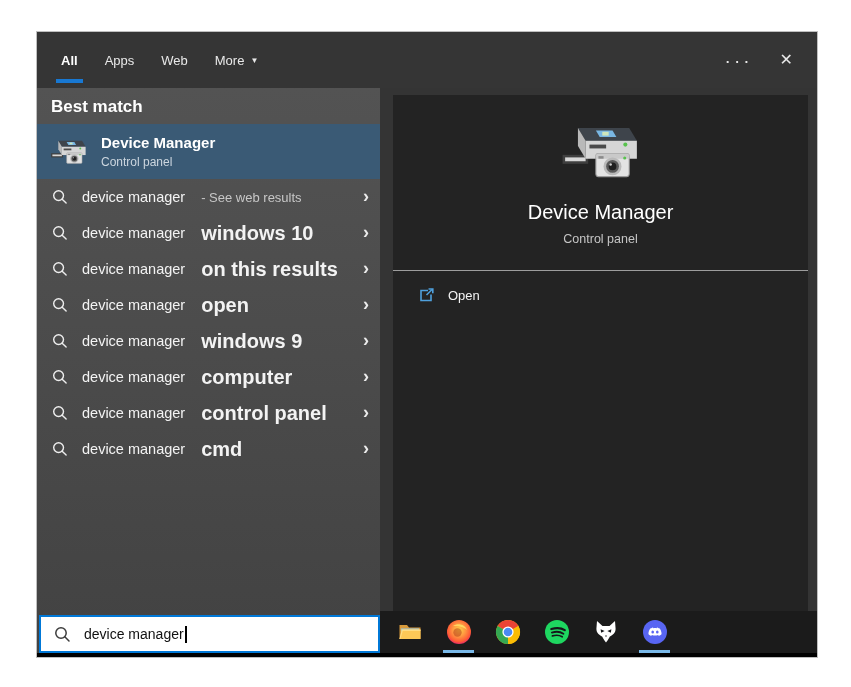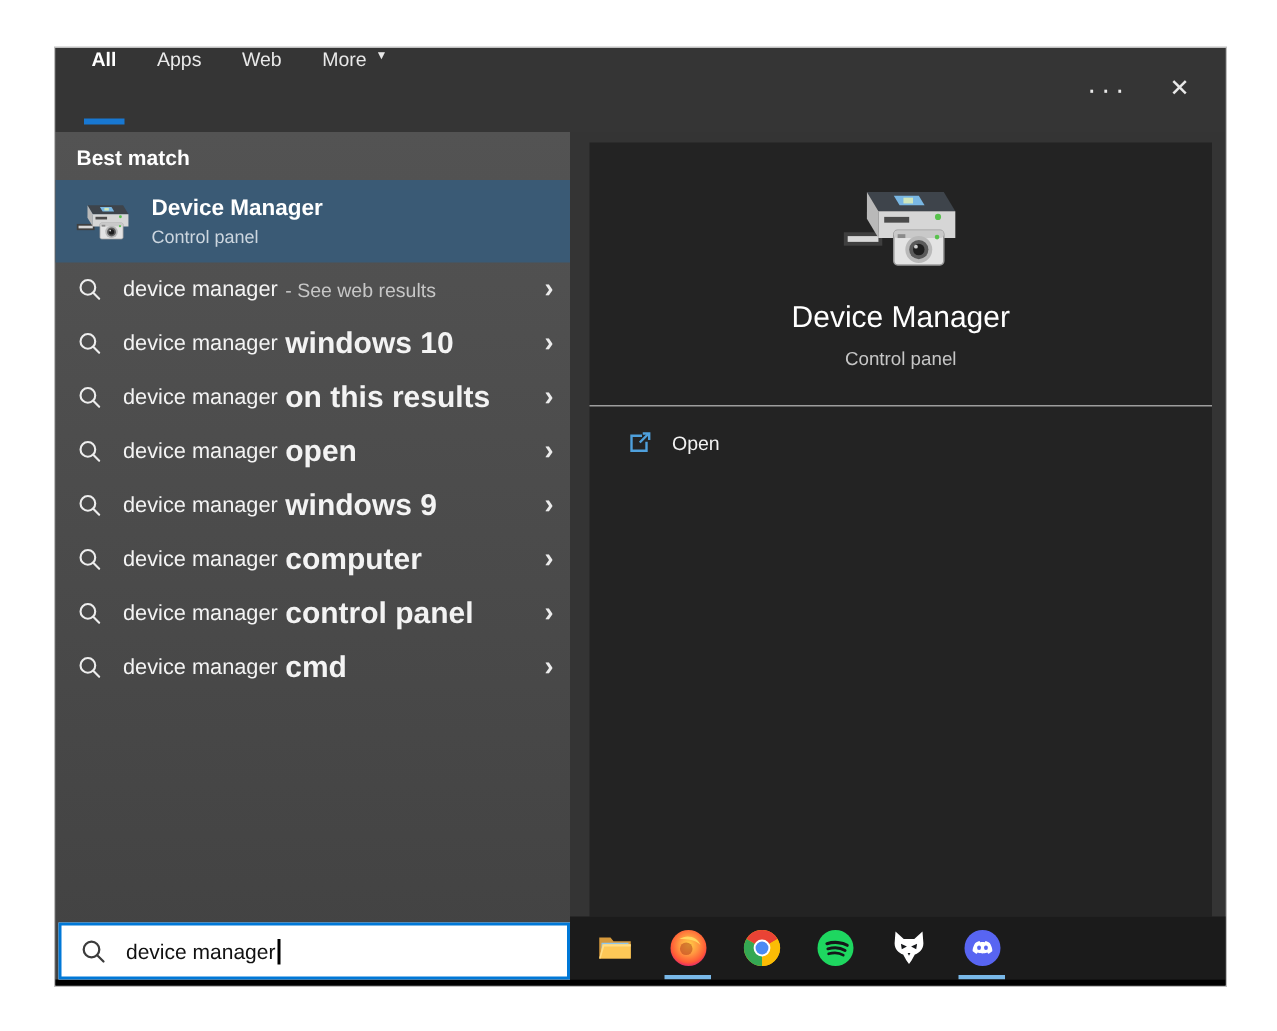--- a/index.html
+++ b/index.html
@@ -7,40 +7,40 @@
     width:851px;height:687px;position:relative;overflow:hidden;
     background:#ffffff;
     font-family:"Liberation Sans", sans-serif;
     -webkit-font-smoothing:antialiased;
   }
   .flyout{position:absolute;left:37px;top:32px;width:780px;height:625px;background:#2e2e2e;box-shadow:0 0 0 1px rgba(0,0,0,.25)}
 
   
   .topbar{position:absolute;top:0;left:0;right:0;height:56px;background:#353535;display:flex;align-items:center;padding:0 24px;box-sizing:border-box;z-index:2}
   .tabs{display:flex;gap:27px;align-items:stretch;height:100%}
-  .tab{color:#e9e9e9;font-size:13px;display:flex;align-items:flex-start;position:relative;cursor:default}
+  .tab{color:#e9e9e9;font-size:13px;display:flex;align-items:center;position:relative;cursor:default}
   .tab.active{font-weight:700;color:#ffffff}
   .tab-underline{position:absolute;bottom:5px;left:-5px;right:-5px;height:4px;background:#1878d2}
   .dd-arrow{font-size:8px;margin-left:6px;color:#e9e9e9}
   .topbar-right{margin-left:auto;display:flex;align-items:center;gap:27px}
   .more-dots{color:#e9e9e9;font-size:19px;letter-spacing:3px;line-height:1}
   .close-x{color:#e9e9e9;font-size:16px;line-height:1}
 
   
   .left-col{position:absolute;top:56px;left:0;width:343px;bottom:0;background:linear-gradient(#535353,#424242)}
-  .sec-header{padding:9px 14px 7px;color:#ffffff;font-size:14px;font-weight:700}
+  .sec-header{padding:9px 14px 7px;color:#ffffff;font-size:17px;font-weight:700}
   .sec-header.web{padding-top:19px;padding-bottom:10px}
   .best-item{height:55px;background:#3a5a75;display:flex;align-items:center;padding:0 12px 0 13px;gap:13px;cursor:pointer}
   .bi-icon{width:38px;height:33px;flex:none}
   .bi-title{font-size:15px;font-weight:700;color:#ffffff;line-height:1.2}
   .bi-sub{font-size:12px;color:#ccd6df;margin-top:3px}
   .srow{height:36px;display:flex;align-items:center;padding:0 11px 0 15px;color:#f3f3f3;cursor:pointer}
   .srow svg{width:16px;height:16px;flex:none;color:#ededed}
   .q{font-size:14.5px;margin-left:14px;white-space:pre}
-  .sfx{white-space:pre;margin-left:5px}
+  .sfx{white-space:pre;margin-left:16px}
   .sfx.bold{font-weight:700;font-size:20px}
   .sfx.muted{font-size:13px;color:#c7c7c7}
   .chev{margin-left:auto;font-size:18px;font-weight:700;color:#ebebeb;line-height:1;padding-bottom:2px}
 
   
   .searchbox{position:absolute;left:2px;right:0;bottom:4px;height:38px;background:#ffffff;border:2px solid #0078d7;box-sizing:border-box;display:flex;align-items:center;padding:0 10px;z-index:4;cursor:text}
   .searchbox svg{width:17px;height:17px;color:#3c3c3c;margin-left:3px;flex:none}
   .sb-text{font-size:14px;color:#111111;margin-left:13px}
   .caret{width:2px;height:17px;background:#000;margin-left:1px;animation:blink 1.1s steps(1) infinite}
   @keyframes blink{50%{opacity:0}}

